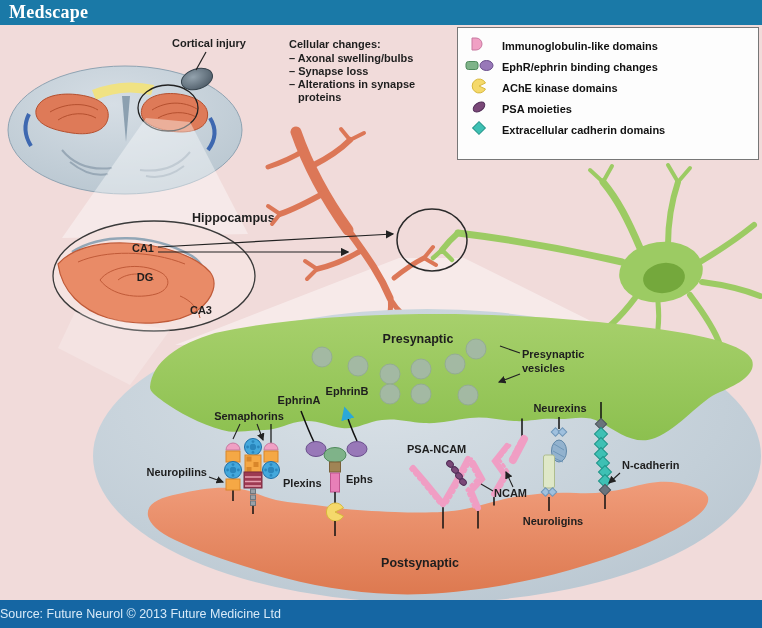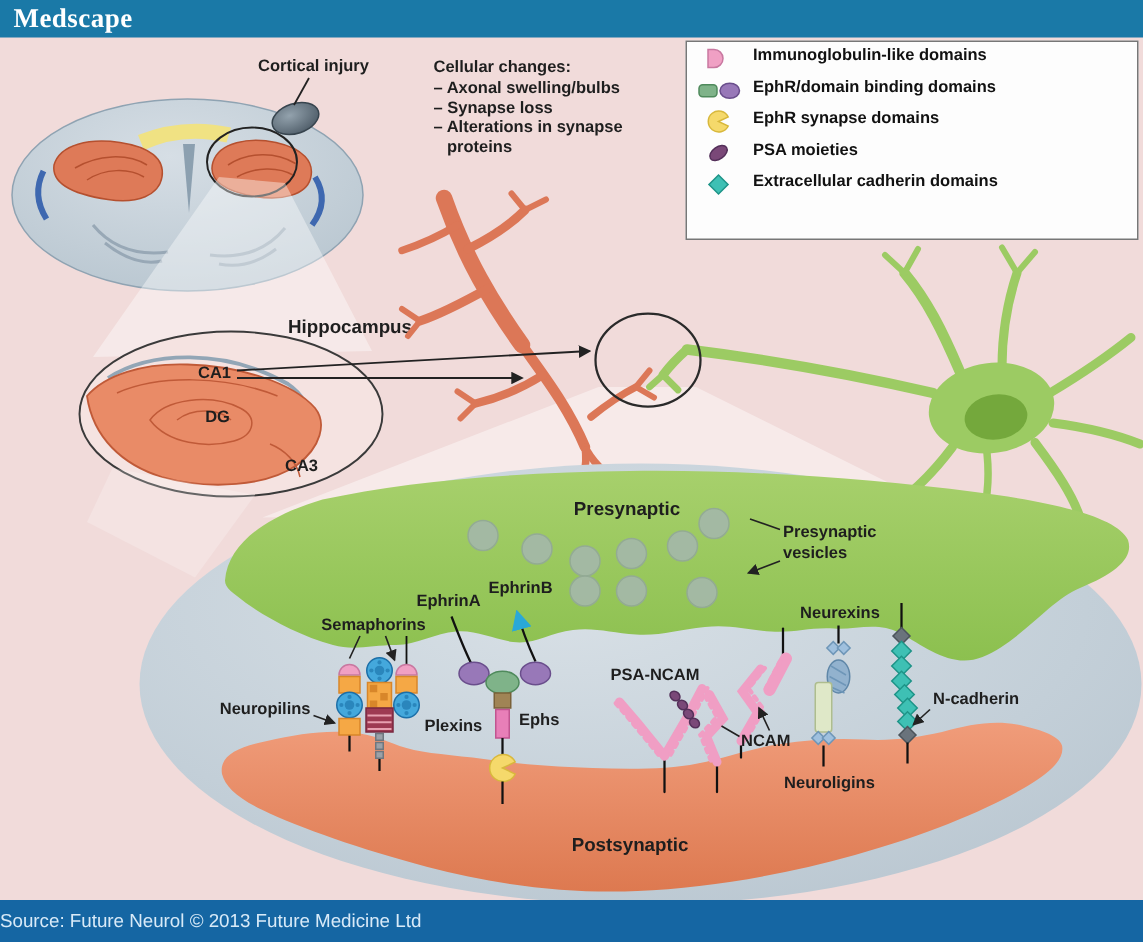--- a/index.html
+++ b/index.html
@@ -7,21 +7,21 @@
          font-family:"Liberation Sans",sans-serif;background:#F1DBDA;}
   .topbar{position:absolute;left:0;top:0;width:762px;height:25px;background:#1A79A7;z-index:3;text-decoration:underline;}
   .brand{display:inline-block;padding-left:9px;line-height:25px;color:#FFFFFF;
          font-family:"Liberation Serif",serif;font-weight:700;font-size:18px;letter-spacing:.3px;}
   .botbar{position:absolute;left:0;top:600px;width:762px;height:28px;background:#1566A3;z-index:3;
           text-align:left;}
   .source{display:inline-block;padding-right:7px;line-height:28px;color:#D8EAF8;font-size:12.5px;}
   .mainsvg{position:absolute;left:0;top:0;z-index:1;}
   .legend{position:absolute;left:457px;top:27px;width:302px;height:133px;z-index:2;
           background:#FDFDFD;border:1px solid #777;box-sizing:border-box;padding:3px 0 0 0;}
-  .lrow{display:flex;align-items:flex-start;height:21px;}
+  .lrow{display:flex;align-items:flex-end;height:21px;}
   .lico{width:44px;display:flex;justify-content:center;align-items:center;flex:0 0 44px;}
   .llab{font-size:11px;font-weight:700;color:#111;white-space:nowrap;}
   text{font-family:"Liberation Sans",sans-serif;fill:#1E1E1E;}
   .lb{font-size:11px;font-weight:700;}
   .lb2{font-size:12.5px;font-weight:700;}
 </style>
 </head>
 <body>
 
 <div class="frame">
@@ -316,29 +316,29 @@
       </span>
       <span class="llab">Immunoglobulin-like domains</span>
     </div>
     <div class="lrow">
       <span class="lico">
         <svg width="30" height="16">
             <rect x="1" y="4.5" width="12" height="8" rx="2.5" fill="#7FB389" stroke="#4F8A5C"></rect>
             <ellipse cx="21.5" cy="8.5" rx="6.5" ry="5" fill="#9878B8" stroke="#6A4E8C"></ellipse>
           </svg>
       </span>
-      <span class="llab">EphR/domain binding domains</span>
+      <span class="llab">EphR/ephrin binding changes</span>
     </div>
     <div class="lrow">
       <span class="lico">
         <svg width="26" height="16">
             <path d="M12,8 L18.5,5 A7,7 0 1 0 18.5,11 Z" fill="#F5D96B" stroke="#D8B83C"></path>
           </svg>
       </span>
-      <span class="llab">EphR synapse domains</span>
+      <span class="llab">AChE kinase domains</span>
     </div>
     <div class="lrow">
       <span class="lico">
         <svg width="26" height="16">
             <ellipse cx="12" cy="8" rx="6.5" ry="4" transform="rotate(-35 12 8)" fill="#7A4878" stroke="#54305A"></ellipse>
           </svg>
       </span>
       <span class="llab">PSA moieties</span>
     </div>
     <div class="lrow">

